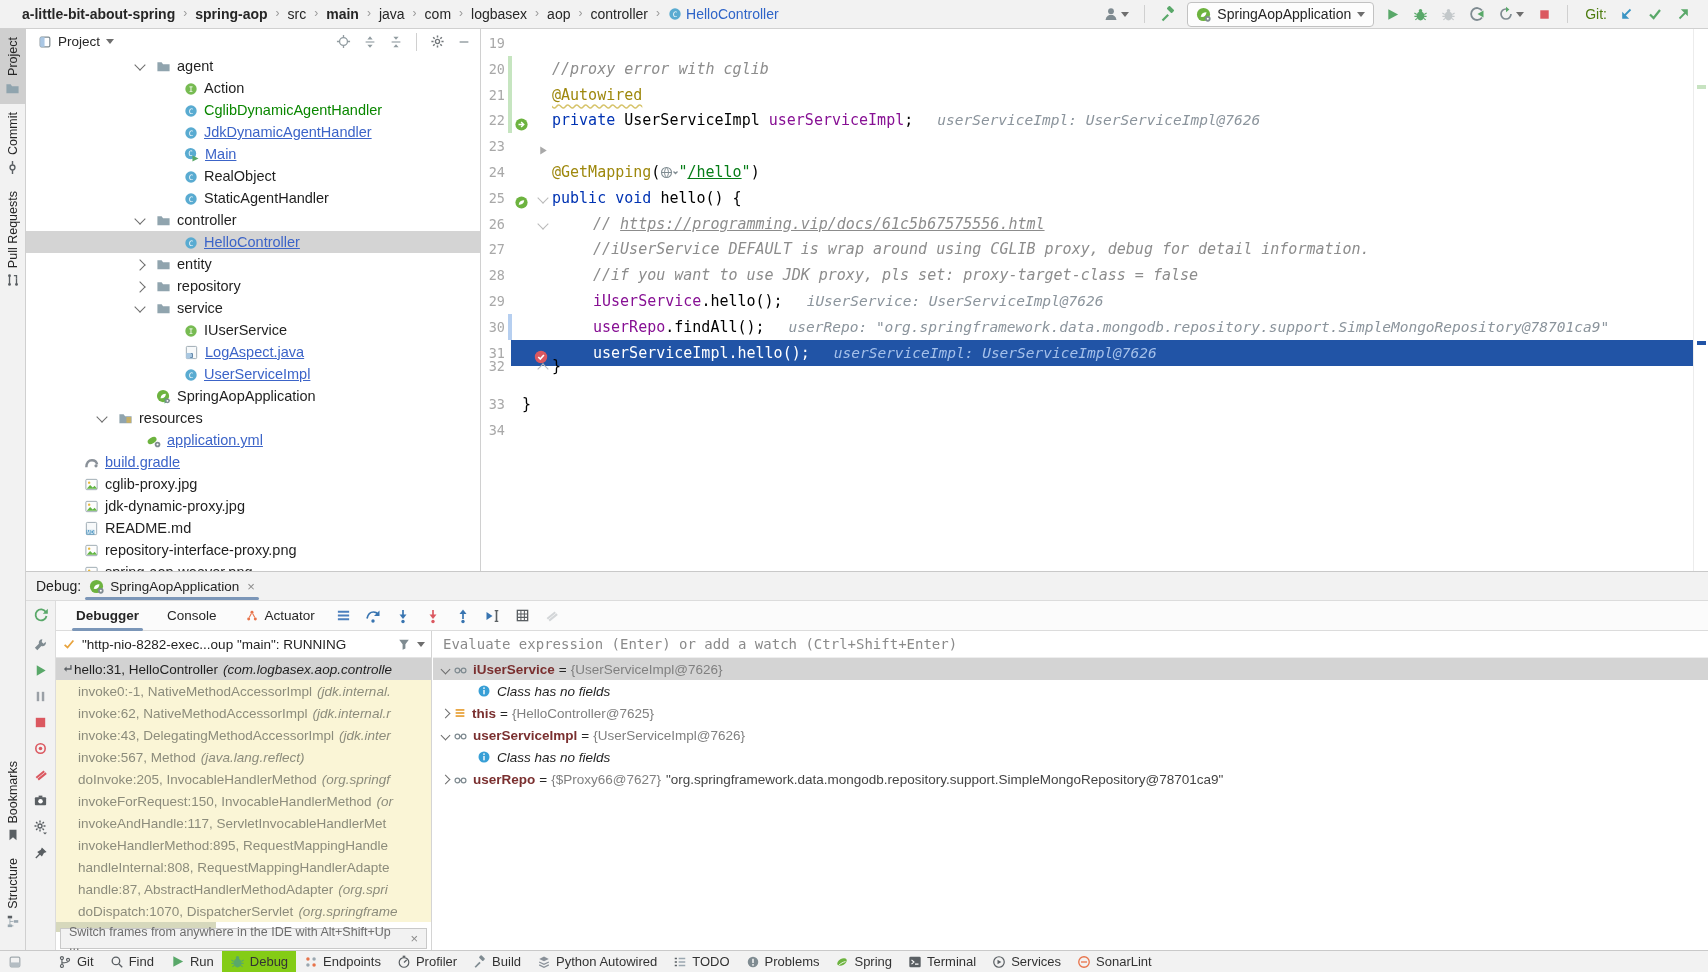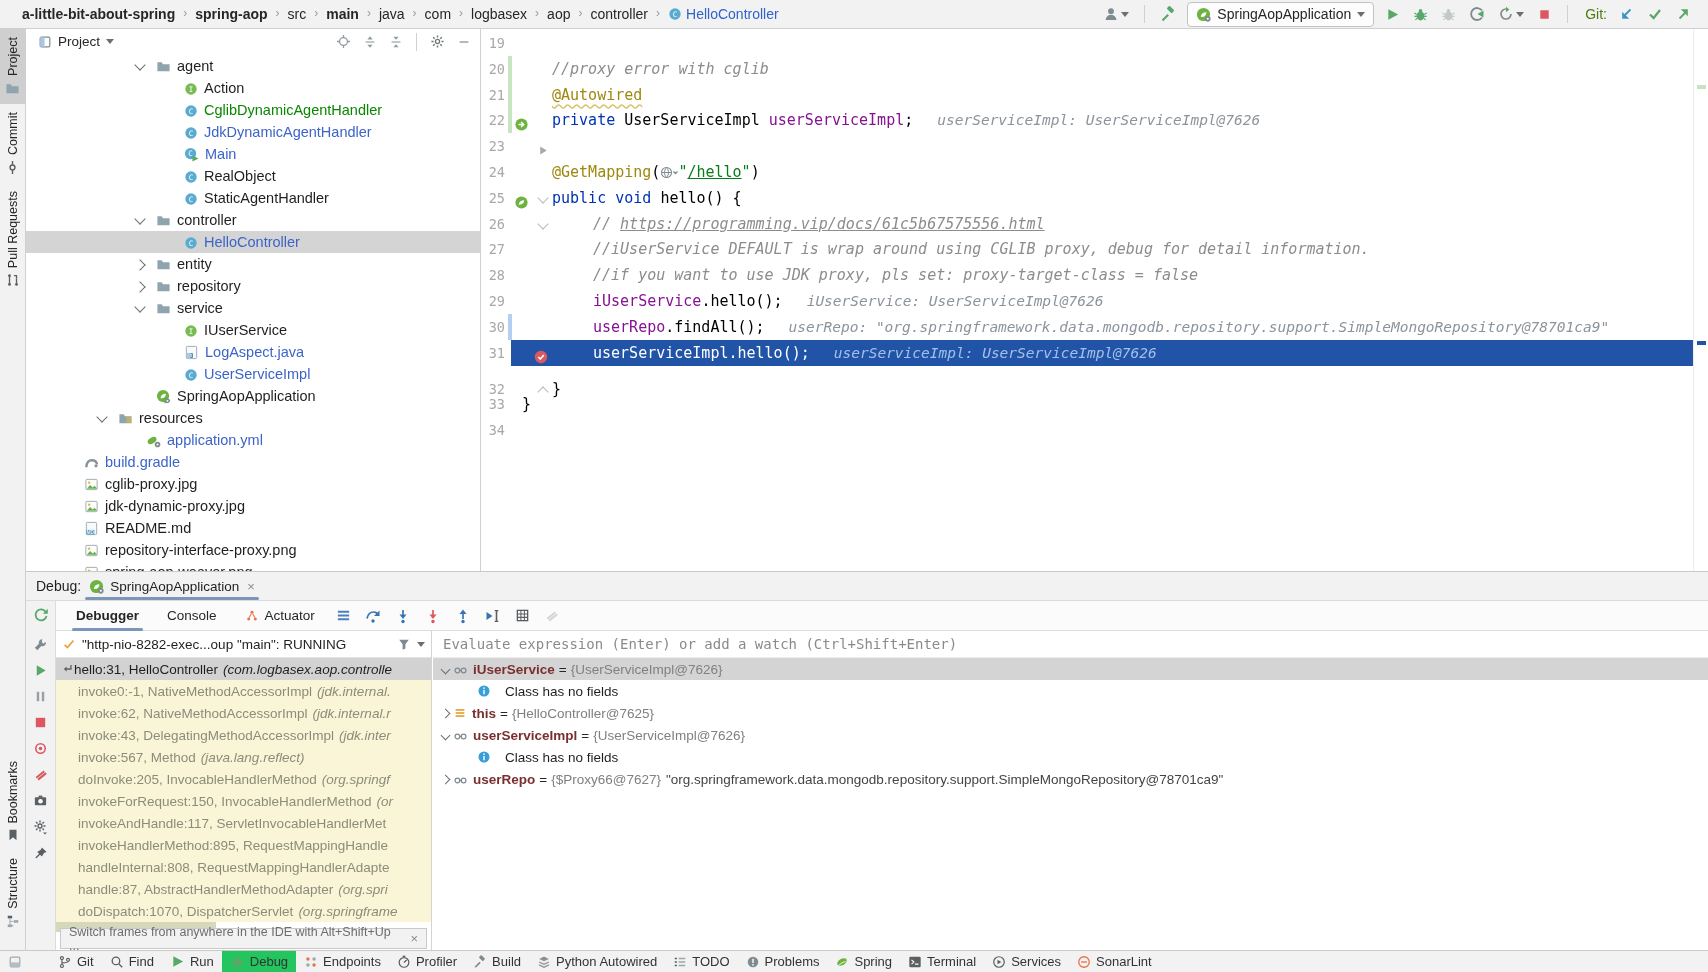--- a/index.html
+++ b/index.html
@@ -33,21 +33,21 @@
   
   .project{position:absolute;left:26px;top:29px;width:455px;height:542px;background:#fff;
            border-right:1px solid #d0d0d0;box-sizing:border-box;overflow:hidden;}
   .pheader{height:25px;display:flex;align-items:center;gap:6px;padding:0 6px 0 12px;font-size:13.5px;color:#262626;}
   .pheader .spacer{flex:1;}
   .pheader .hicon{opacity:.85;padding:1px 3px;}
   .tree{position:absolute;left:0;top:26px;right:0;}
   .trow{height:22px;display:flex;align-items:center;white-space:nowrap;font-size:14.5px;position:relative;}
   .trow.sel{background:#d4d4d4;}
   .tlabel{margin-left:6px;color:#1f1f1f;}
-  .tlabel.mod{color:#3c64c8;}
+  .tlabel.mod{color:#3c64c8;text-decoration:underline;}
   .tlabel.added{color:#0a8700;}
   .chev{width:7px;height:7px;border-right:1.6px solid #6d6d6d;border-bottom:1.6px solid #6d6d6d;
         display:inline-block;position:absolute;top:8px;}
   .chev.open{transform:rotate(45deg);margin-top:-2px;}
   .chev.closed{transform:rotate(-45deg);}
   
   .editor{position:absolute;left:481px;top:29px;width:1227px;height:542px;background:#fff;overflow:hidden;
           font-family:"DejaVu Sans Mono","Liberation Mono",monospace;font-size:15px;}
   .eline{position:absolute;left:0;right:0;height:26px;line-height:26px;white-space:pre;}
   .lnum{position:absolute;left:0;width:24px;text-align:right;color:#a8a8a8;font-size:13.5px;}
@@ -108,26 +108,26 @@
   .vrow{height:22px;display:flex;align-items:center;font-size:13.5px;white-space:nowrap;padding-left:4px;}
   .vrow.sel{background:#d4d4d4;}
   .vexp{width:16px;display:inline-flex;justify-content:center;}
   .vchev{width:6px;height:6px;border-right:1.5px solid #6d6d6d;border-bottom:1.5px solid #6d6d6d;display:inline-block;}
   .vchev.open{transform:rotate(45deg);}
   .vchev.closed{transform:rotate(-45deg);}
   .vname{color:#7a2f2f;font-weight:bold;margin-left:5px;}
   .veq{color:#262626;margin:0 4px;}
   .vval{color:#808080;}
   .vextra{color:#444;margin-left:5px;}
-  .vinfo{margin-left:40px;display:inline-flex;align-items:center;gap:14px;color:#1f1f1f;}
+  .vinfo{margin-left:40px;display:inline-flex;align-items:center;gap:6px;color:#1f1f1f;font-style:italic;}
   
   .statusbar{position:absolute;left:0;top:950px;width:1708px;height:22px;background:#f2f2f2;border-top:1px solid #c9c9c9;
              display:flex;align-items:center;box-sizing:border-box;font-size:13px;color:#333;}
   .sb-item{display:inline-flex;align-items:center;gap:5px;padding:0 8px;height:21px;}
-  .sb-item.active{background:#22c55e;}
+  .sb-item.active{background:#84cc16;}
   .sb-first{margin-left:28px;}
   .wmark{margin-left:8px;opacity:.7;}
 </style>
 </head>
 <body>
 
 <div id="app">
   <div class="topbar">
     <div class="crumbs" id="crumbs">
         <span class="crumb b"><span>a-little-bit-about-spring</span></span>
@@ -618,21 +618,21 @@
             </svg></span></span><span class="foldm down"></span><span class="codetxt" style="left:71px"><span class="seg kw">public void </span><span class="seg pln">hello</span><span class="seg pln">() {</span></span></div>
       <div class="eline" style="top:181.6px"><span class="lnum">26</span><span class="foldm down"></span><span class="codetxt" style="left:112px"><span class="seg com">// </span><span class="seg com lnk">https://programming.vip/docs/61c5b67575556.html</span></span></div>
       <div class="eline" style="top:207.4px"><span class="lnum">27</span><span class="codetxt" style="left:112px"><span class="seg com">//iUserService DEFAULT is wrap around using CGLIB proxy, debug for detail information.</span></span></div>
       <div class="eline" style="top:233.20000000000002px"><span class="lnum">28</span><span class="codetxt" style="left:112px"><span class="seg com">//if you want to use JDK proxy, pls set: proxy-target-class = false</span></span></div>
       <div class="eline" style="top:259px"><span class="lnum">29</span><span class="codetxt" style="left:112px"><span class="seg fld">iUserService</span><span class="seg pln">.</span><span class="seg pln">hello</span><span class="seg pln">();</span><span class="hintv">iUserService: UserServiceImpl@7626</span></span></div>
       <div class="eline" style="top:284.8px"><span class="lnum">30</span><span class="chg blue"></span><span class="codetxt" style="left:112px"><span class="seg fld">userRepo</span><span class="seg pln">.</span><span class="seg pln">findAll</span><span class="seg pln">();</span><span class="hintv">userRepo: "org.springframework.data.mongodb.repository.support.SimpleMongoRepository@78701ca9"</span></span></div>
       <div class="eline exec" style="top:310.6px"><span class="execbg"></span><span class="lnum">31</span><span class="gico bp"><span class="icon"><svg width="16" height="16" viewBox="0 0 16 16">
               <circle cx="8" cy="8" r="6.2" fill="#db5860"></circle>
               <path d="M5.3 8l2 2.1 3.6-4.2" stroke="#fff" stroke-width="1.6" fill="none"></path>
             </svg></span></span><span class="codetxt" style="left:112px"><span class="seg fld">userServiceImpl</span><span class="seg pln">.</span><span class="seg pln">hello</span><span class="seg pln">();</span><span class="hintv">userServiceImpl: UserServiceImpl@7626</span></span></div>
-      <div class="eline" style="top:347px"><span class="lnum">32</span><span class="foldm up"></span><span class="codetxt" style="left:71px"><span class="seg pln">}</span></span></div>
+      <div class="eline" style="top:324px"><span class="lnum">32</span><span class="foldm up"></span><span class="codetxt" style="left:71px"><span class="seg pln">}</span></span></div>
       <div class="eline" style="top:362.2px"><span class="lnum">33</span><span class="codetxt" style="left:41px"><span class="seg pln">}</span></span></div>
       <div class="eline" style="top:388px"><span class="lnum">34</span><span class="codetxt" style="left:41px"></span></div>
       <div class="escroll">
         <span class="emark" style="top:312px;background:#2154a6"></span>
         <span class="emark" style="top:56px;background:#c7e3c1"></span>
       </div>
     </div>
   <div class="debug" id="debug">
       <div class="dheader">
         <span>Debug:</span>

